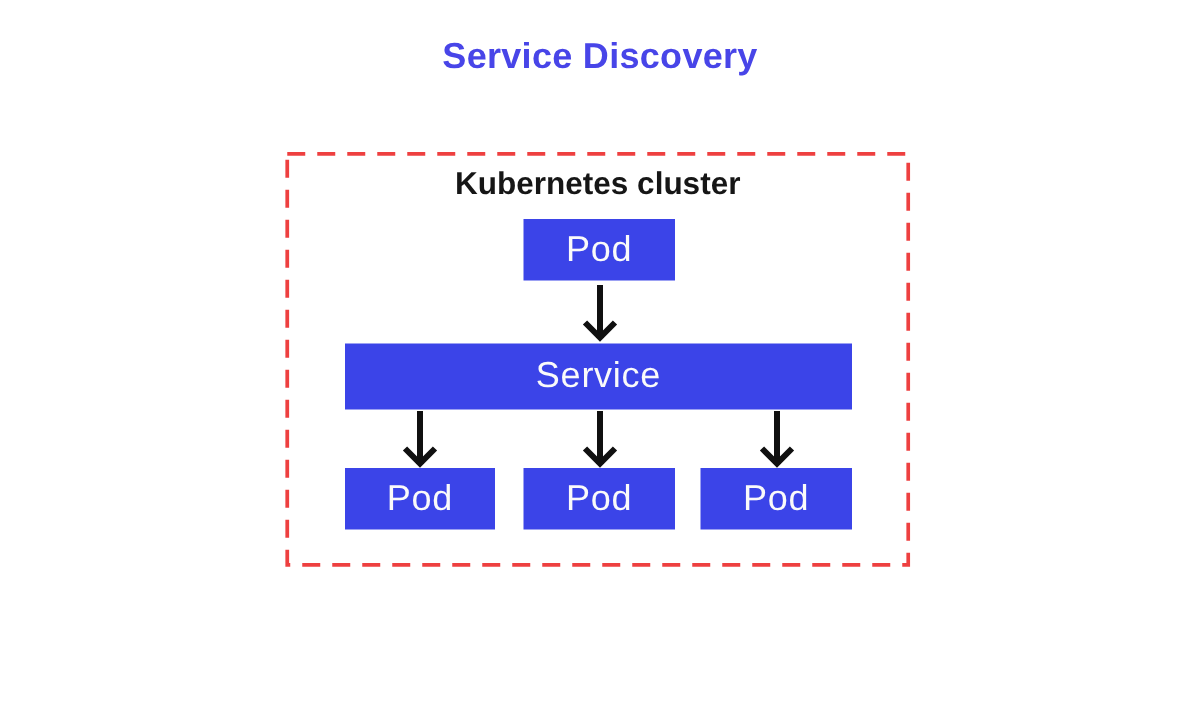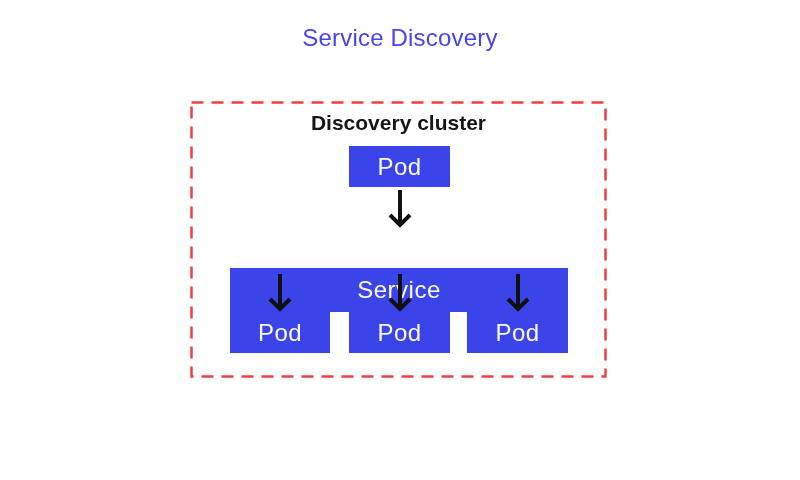--- a/index.html
+++ b/index.html
@@ -23,21 +23,21 @@
     width: 800px;
     height: 480px;
   }
   .title {
     position: absolute;
     left: 0;
     top: 24px;
     width: 800px;
     text-align: center;
     font-size: 24px;
-    font-weight: 400;
+    font-weight: 700;
     letter-spacing: 0.2px;
     color: var(--title-text, #4845e8);
   }
   .cluster-svg {
     position: absolute;
     left: 190px;
     top: 101px;
     width: 417px;
     height: 277px;
   }
@@ -62,21 +62,21 @@
     background: var(--node-fill, #3b44e8);
     color: var(--node-text, #fafafa);
     display: flex;
     align-items: center;
     justify-content: center;
     font-size: 24px;
     font-weight: 400;
     letter-spacing: 0.5px;
   }
   .node-top-pod { left: 349px; top: 146px; width: 101px; height: 41px; }
-  .node-service { left: 230px; top: 229px; width: 338px; height: 44px; margin-top: 39px; }
+  .node-service { left: 230px; top: 229px; width: 338px; height: 44px; }
   .node-pod-1   { left: 230px; top: 312px; width: 100px; height: 41px; }
   .node-pod-2   { left: 349px; top: 312px; width: 101px; height: 41px; }
   .node-pod-3   { left: 467px; top: 312px; width: 101px; height: 41px; }
   .arrow {
     position: absolute;
     width: 28px;
     height: 38px;
   }
   .arrow line, .arrow polyline {
     stroke: var(--arrow, #101010);
@@ -92,21 +92,21 @@
 <body>
 
 <div class="stage">
 
   <h1 class="title">Service Discovery</h1>
 
   <svg class="cluster-svg" viewBox="0 0 417 277" xmlns="http://www.w3.org/2000/svg">
     <rect x="1.5" y="1.5" width="414" height="274"></rect>
   </svg>
 
-  <div class="cluster-label">Discovery cluster</div>
+  <div class="cluster-label">Kubernetes cluster</div>
 
   <div class="node node-top-pod">
     <span>Pod</span>
   </div>
 
   <svg class="arrow arrow-top" viewBox="0 0 28 38" xmlns="http://www.w3.org/2000/svg">
     <line x1="14" y1="0" x2="14" y2="34"></line>
     <polyline points="4,25 14,35 24,25"></polyline>
   </svg>
 

